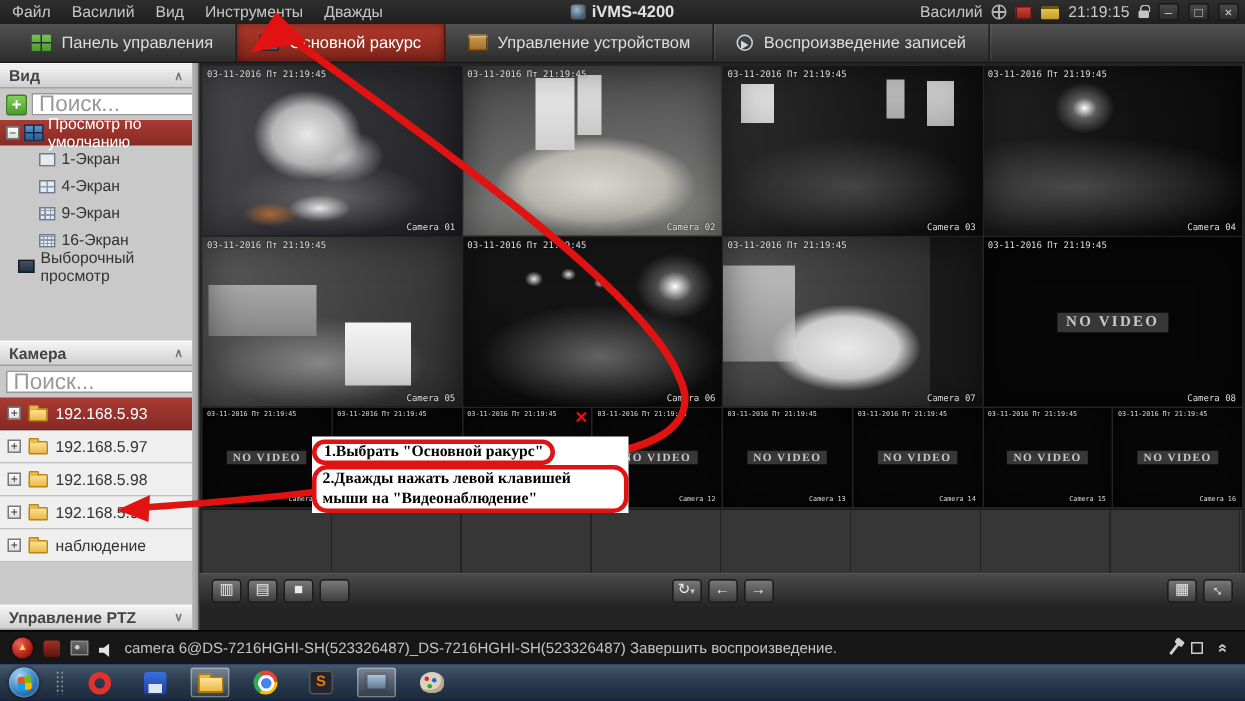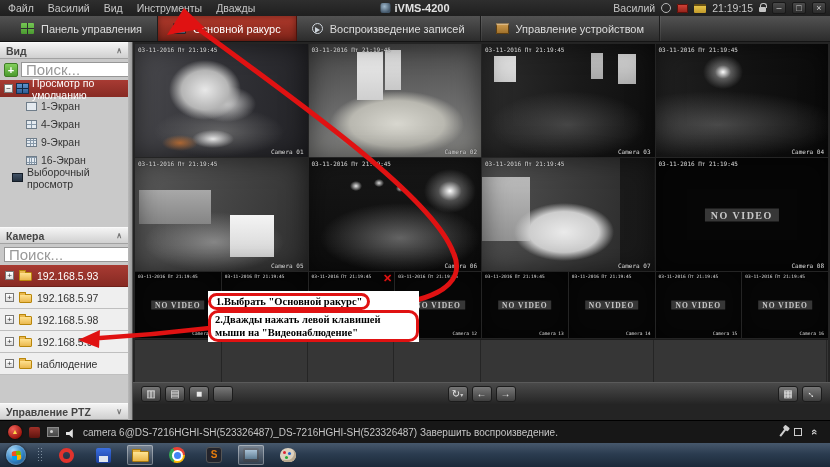--- a/index.html
+++ b/index.html
@@ -299,26 +299,26 @@
   <div class="tabbar">
     <div class="tab">
         <span class="ti dashboard"></span>
         <span>Панель управления</span>
       </div>
       <div class="tab active">
         <span class="ti main-view"></span>
         <span>Основной ракурс</span>
       </div>
       <div class="tab">
+        <span class="ti device"></span>
+        <span>Управление устройством</span>
+      </div>
+      <div class="tab">
         <span class="ti playback"></span>
         <span>Воспроизведение записей</span>
-      </div>
-      <div class="tab">
-        <span class="ti device"></span>
-        <span>Управление устройством</span>
       </div>
   </div>
 
   <div class="content">
     <div class="sidebar">
 
       <div class="panel-header">
         <span>Вид</span>
         <span class="chev">∧</span>
       </div>

